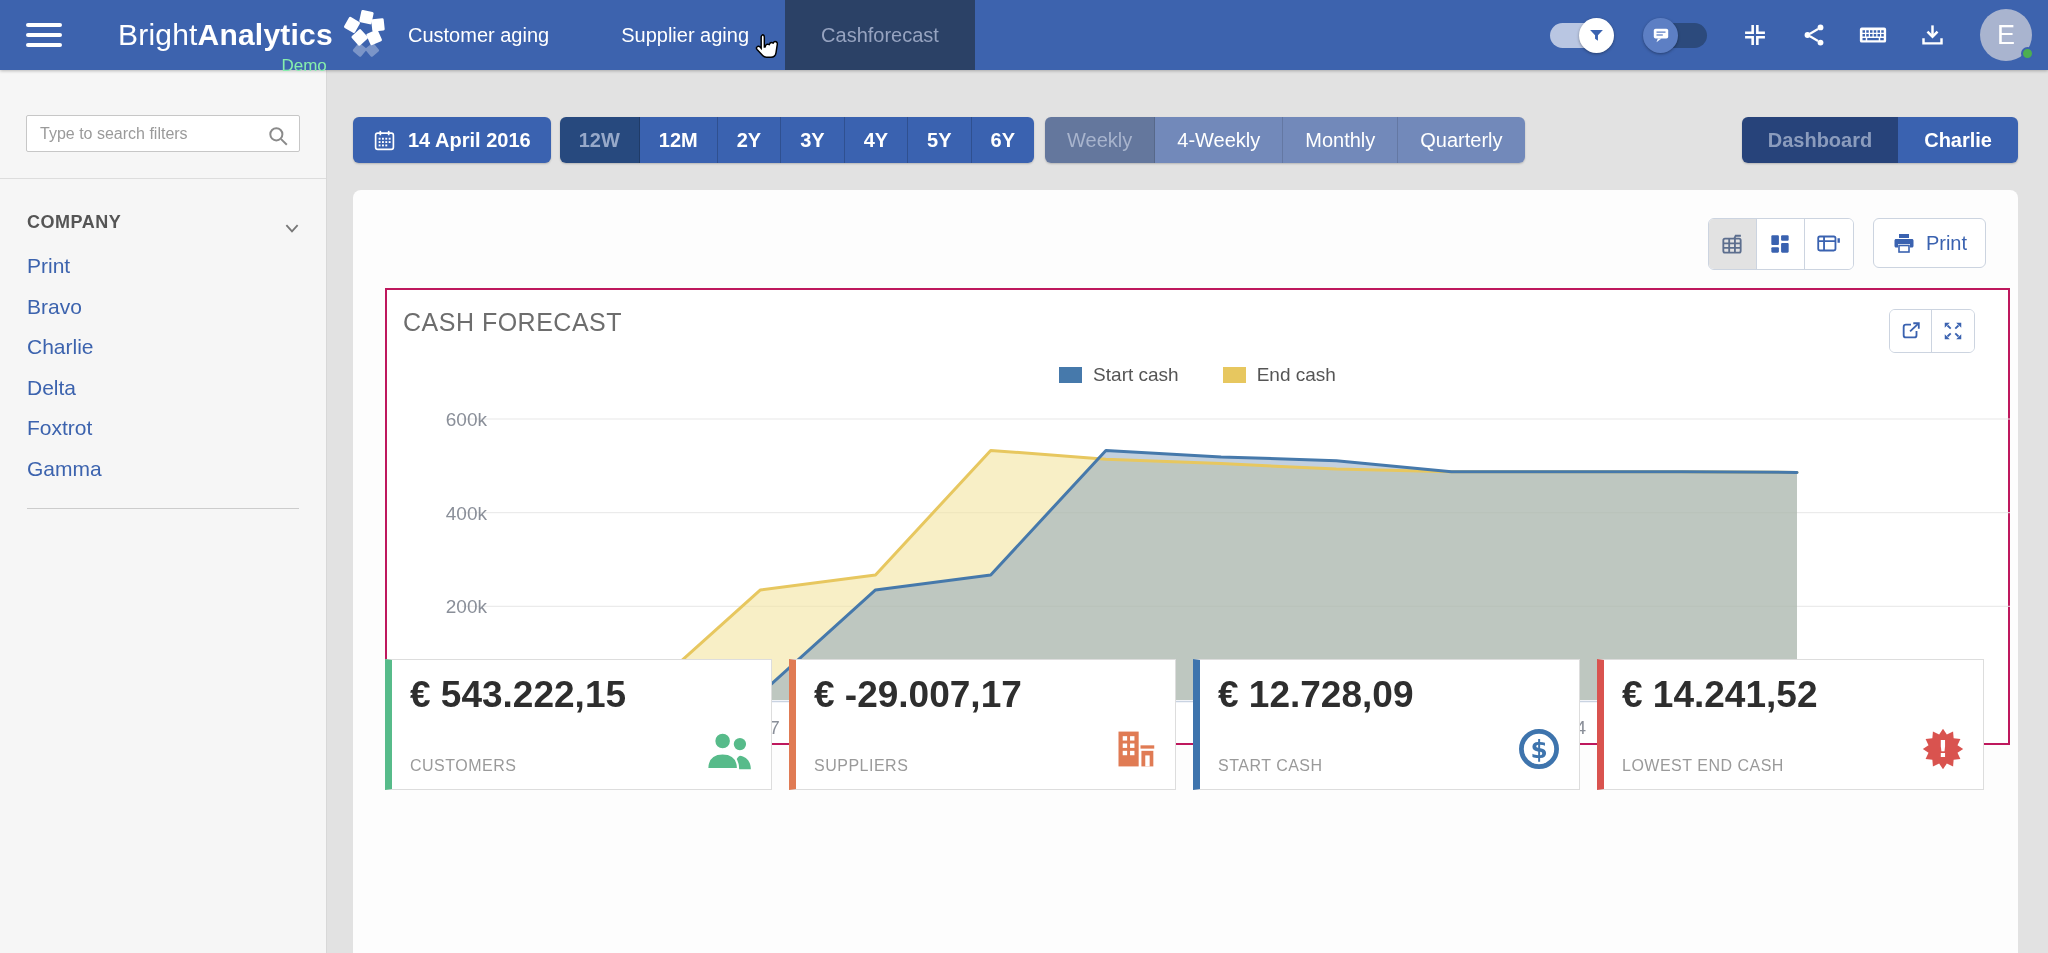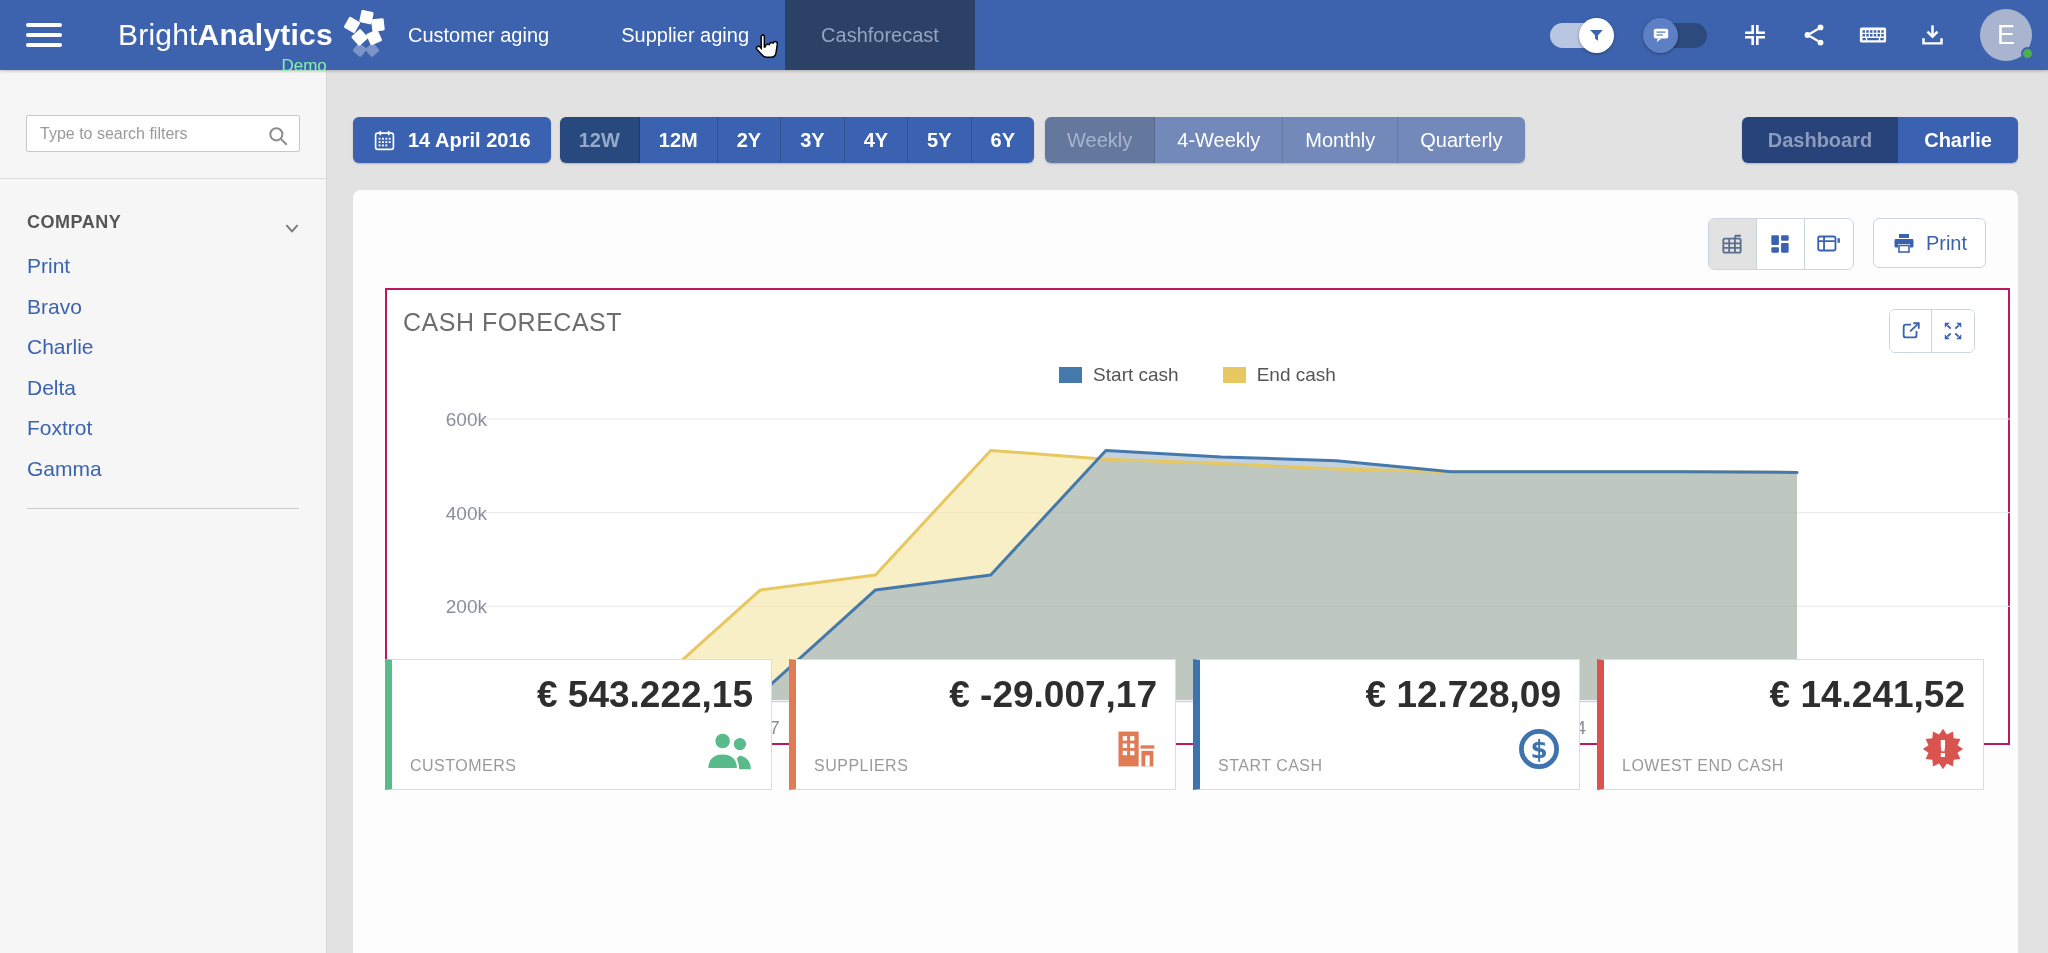--- a/index.html
+++ b/index.html
@@ -108,21 +108,21 @@
   .legend { position:absolute; top:74px; left:0; right:0; display:flex;
     justify-content:center; gap:44px; }
   .legend-item { display:flex; align-items:center; gap:11px; }
   .legend-swatch { width:23px; height:16px; display:inline-block; }
   .legend-label { font-size:19px; color:#555; }
   #forecast-chart { position:absolute; left:0; top:112px;
     font-family:"Liberation Sans", sans-serif; }
 
   .cards-row { position:absolute; top:469px; left:32px; display:flex; gap:17px; }
   .sum-card { position:relative; width:387px; height:131px; background:#fff;
-    border:1px solid #ddd; border-left:7px solid #888; padding:14px 18px;text-align:right; }
+    border:1px solid #ddd; border-left:7px solid #888; padding:14px 18px; }
   .sum-value { font-size:37px; font-weight:600; color:#2e2e2e; }
   .sum-label { position:absolute; left:18px; bottom:14px; font-size:16px;
     color:#9a9a9a; letter-spacing:.5px; }
   .card-icon { position:absolute; right:18px; bottom:14px; }
 </style>
 </head>
 <body>
 
 <div class="app">
 

